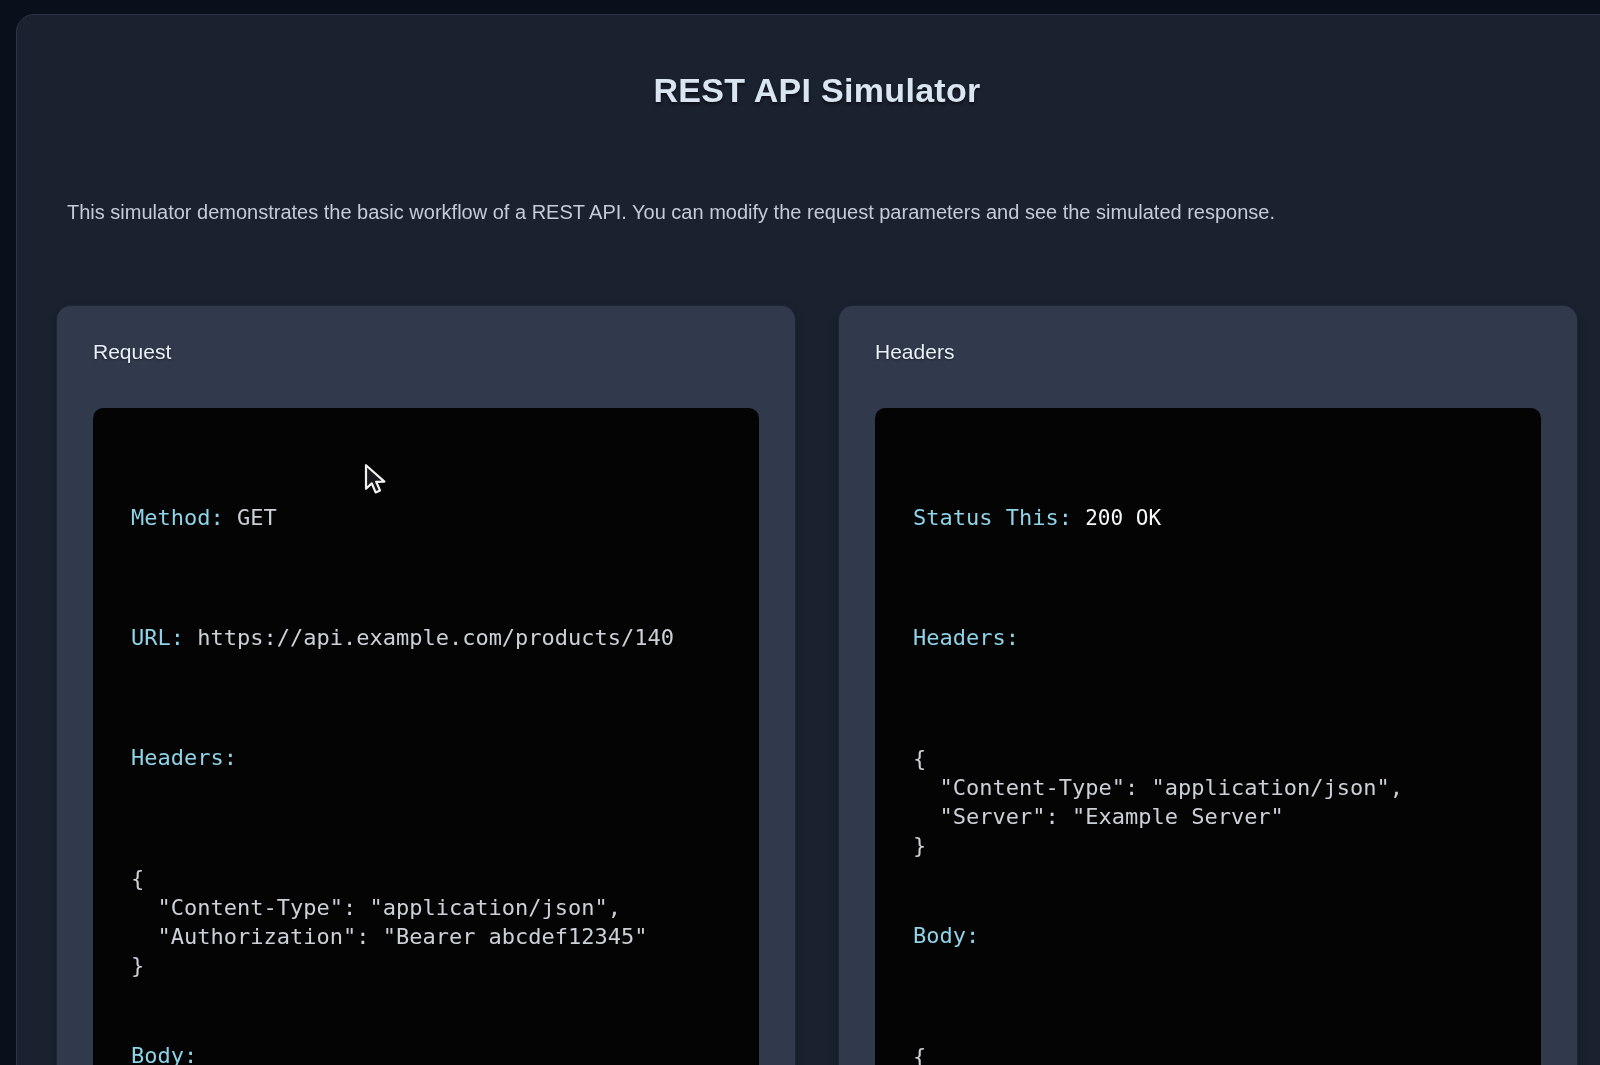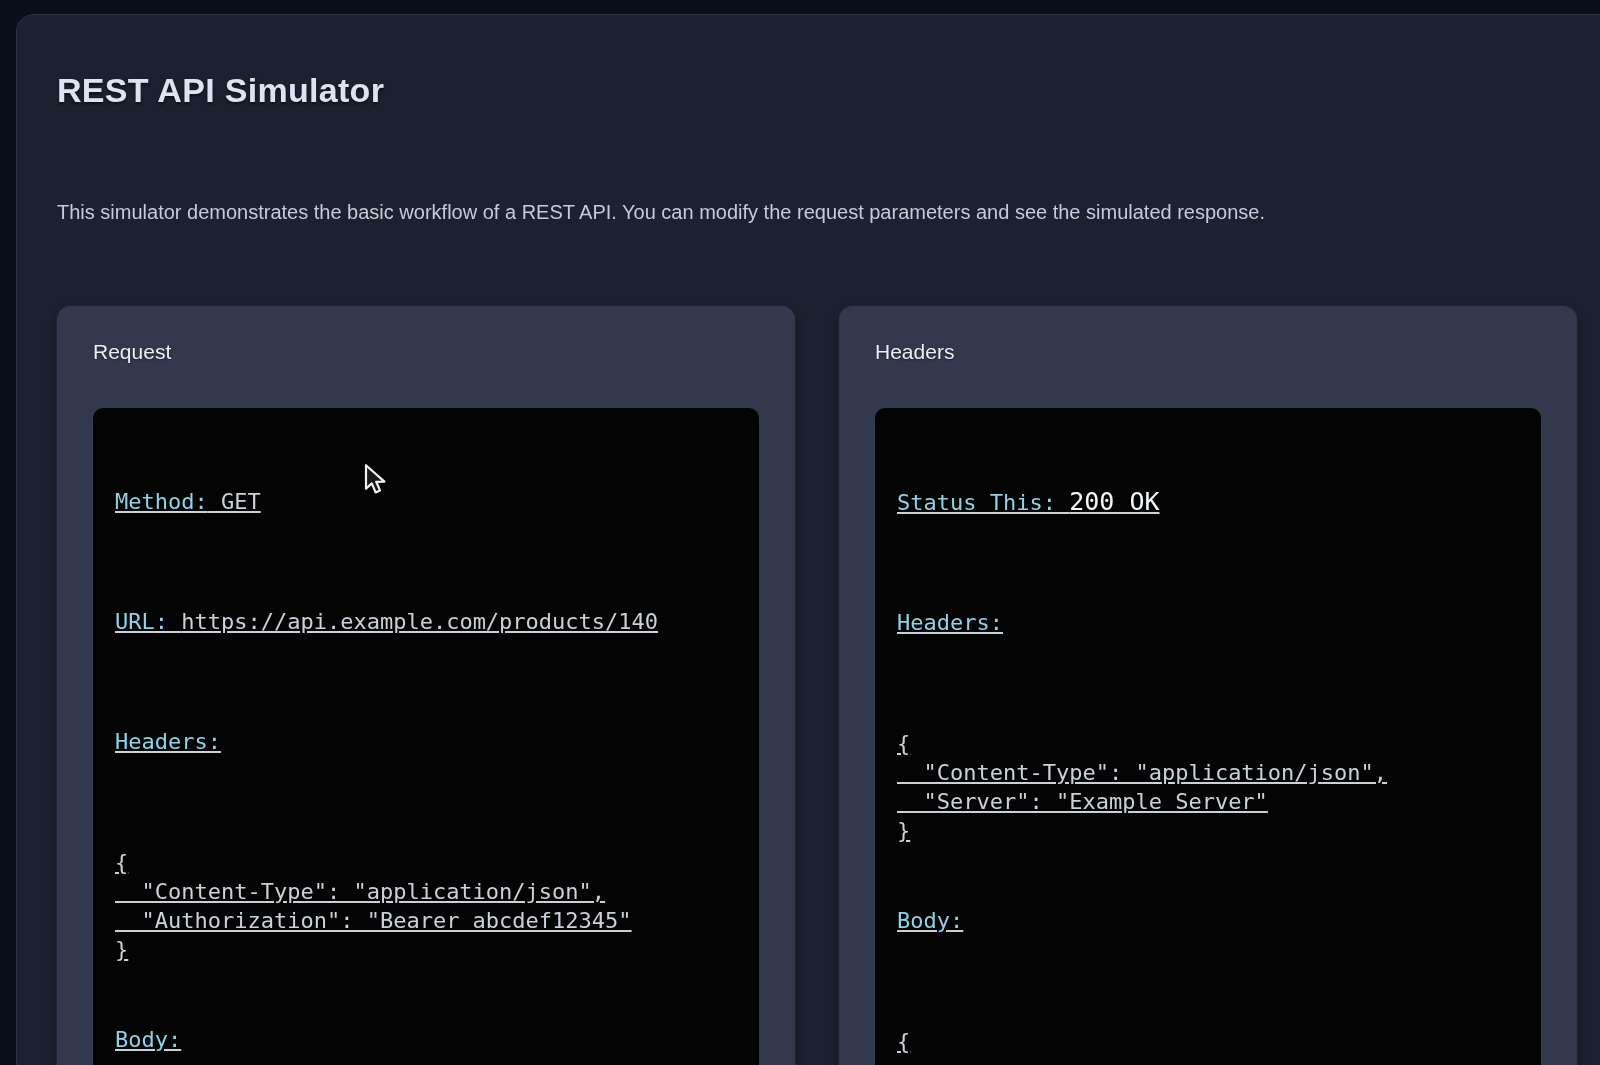--- a/index.html
+++ b/index.html
@@ -19,28 +19,29 @@
     width: 1602px;
     height: 1220px;
     box-sizing: border-box;
     background: var(--container-bg, #1a212f);
     border: 1px solid var(--container-border, #2b3448);
     border-radius: 18px;
     padding: 0 40px;
   }
   .page-title {
     margin: 56px 0 0 0;
+    text-align: center;
     font-size: 34px;
     font-weight: bold;
     letter-spacing: 0.3px;
     color: var(--title-text, #d9e6f2);
     text-shadow: 0 2px 3px rgba(0,0,0,0.55);
   }
   .page-desc {
-    margin: 88px 0 0 0;
+    margin: 88px 0 0 10px;
     font-size: 20px;
     line-height: 28px;
     color: var(--desc-text, #c3ccd8);
   }
   .cards {
     display: grid;
     grid-template-columns: 1fr 1fr;
     gap: 44px;
     margin-top: 80px;
   }
@@ -59,38 +60,38 @@
   }
   .codeblock {
     background: var(--code-bg, #040404);
     border-radius: 10px;
     padding: 80px 22px 70px 22px;
     font-family: "DejaVu Sans Mono", monospace;
     font-size: 22px;
     color: var(--code-text, #ccd1d9);
     min-height: 640px;
   }
-  .sec { margin: 0; text-decoration: underline; }
+  .sec { margin: 16px; }
   .sec + .sec { margin-top: 92px; }
   .sec.json + .sec { margin-top: 62px; }
   .sec.line {
     line-height: 28px;
     white-space: pre;
   }
   .sec.json {
     font-family: inherit;
     font-size: inherit;
     line-height: 29px;
     white-space: pre;
   }
   .key { color: var(--accent, #8ed3e8); }
   .val { color: var(--code-text, #ccd1d9); }
   .val.strong {
     color: var(--status-text, #f4f8fb);
-    font-size: 25px;
+    font-size: 21px;
   }
   .cursor {
     position: absolute;
     left: 364px;
     top: 464px;
     pointer-events: none;
   }
 </style>
 </head>
 <body>

